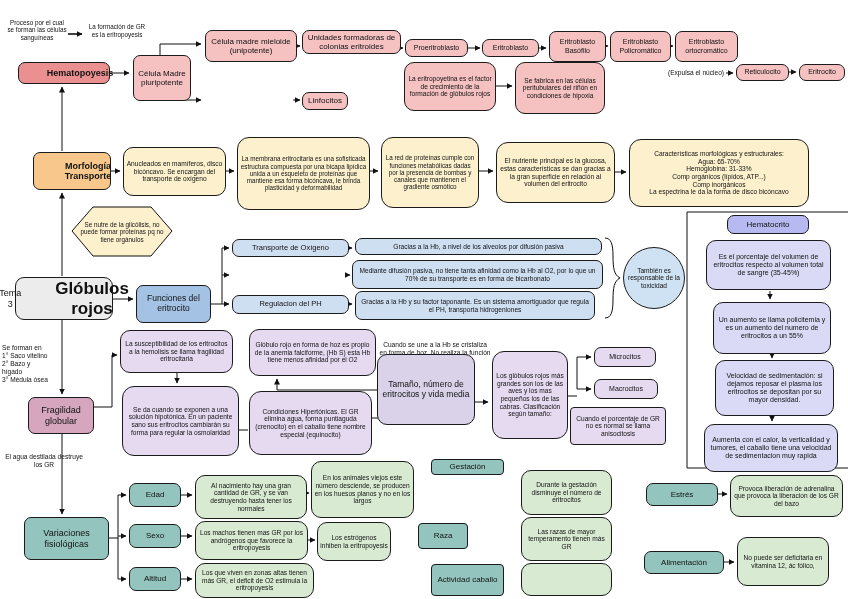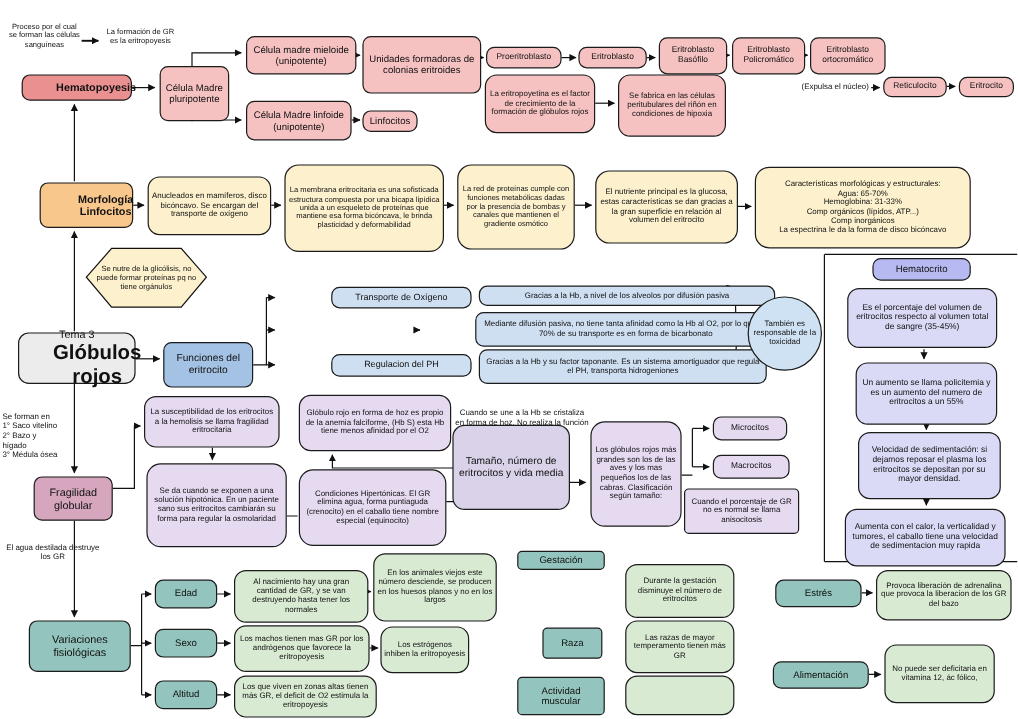--- a/index.html
+++ b/index.html
@@ -11,21 +11,21 @@
         font-size:7px;line-height:1.15;padding:1px 2px;}
   .txt{position:absolute;box-sizing:border-box;display:flex;align-items:center;justify-content:center;
        text-align:center;font-size:6.6px;line-height:1.2;}
   .pre{white-space:pre-line;}
   .left{text-align:left;justify-content:flex-start;}
   .fs6{font-size:6.3px;} .fs65{font-size:6.6px;} .fs7{font-size:7px;} .fs8{font-size:8px;}
   .fs85{font-size:8.5px;} .fs9{font-size:9px;} .b{font-weight:bold;padding-left:34px;}
   .pink{background:#f5c1c1;} .salmon{background:#ea9090;}
   .cream{background:#fcf0cd;} .orange{background:#f7c78c;}
   .gray{background:#ececec;} .blue{background:#a4c2e4;}
-  .lblue{background:#cfdff2;margin-left:44px;}
+  .lblue{background:#cfdff2;}
   .circle{background:#cfe2f3;border-radius:50%;}
   .peri{background:#b7baf0;text-align:center;} .lav{background:#dadaf6;}
   .mauve{background:#d5a6bd;} .lpurp{background:#e6daf1;} .purp{background:#d9d2e9;}
   .teal{background:#93c4bd;} .green{background:#d9ead3;}
 </style>
 </head>
 <body>
 
 <div id="canvas">
 
@@ -93,48 +93,47 @@
       <path d="M724,562 H734" marker-end="url(#ah)"></path>
       <polygon fill="#fcf0cd" points="72,231 93,207 151,207 172,231 151,256 93,256"></polygon>
     </g>
   </svg>
 
   <div class="txt fs6" style="left:6px;top:6px;width:62px;height:48px">Proceso por el cual se forman las células sanguíneas</div>
   <div class="txt fs6" style="left:86px;top:10px;width:62px;height:42px">La formación de GR es la eritropoyesis</div>
   <div class="node salmon fs9 b" style="left:18px;top:62px;width:92px;height:22px">Hematopoyesis</div>
   <div class="node pink fs8" style="left:133px;top:55px;width:58px;height:46px">Célula Madre pluripotente</div>
   <div class="node pink fs8" style="left:205px;top:30px;width:92px;height:32px">Célula madre mieloide (unipotente)</div>
-  <div class="node pink fs8" style="left:205px;top:84px;width:88px;height:33px">Célula Madre linfoide (unipotente)</div>
-  <div class="node pink fs8" style="left:302px;top:30px;width:99px;height:48px">Unidades formadoras de colonias eritroides</div>
+  <div class="node pink fs8" style="left:302px;top:30px;width:99px;height:24px">Unidades formadoras de colonias eritroides</div>
   <div class="node pink fs8" style="left:302px;top:92px;width:46px;height:18px">Linfocitos</div>
   <div class="node pink" style="left:405px;top:39px;width:63px;height:18px">Proeritroblasto</div>
   <div class="node pink" style="left:482px;top:39px;width:57px;height:18px">Eritroblasto</div>
   <div class="node pink" style="left:549px;top:31px;width:57px;height:31px">Eritroblasto Basófilo</div>
   <div class="node pink" style="left:610px;top:31px;width:61px;height:31px">Eritroblasto Policromático</div>
   <div class="node pink" style="left:675px;top:31px;width:63px;height:31px">Eritroblasto ortocromático</div>
   <div class="txt fs65" style="left:666px;top:61px;width:60px;height:24px">(Expulsa el núcleo)</div>
   <div class="node pink" style="left:736px;top:64px;width:53px;height:17px">Reticulocito</div>
   <div class="node pink" style="left:799px;top:64px;width:46px;height:17px">Eritrocito</div>
   <div class="node pink fs65" style="left:404px;top:62px;width:92px;height:49px;border-radius:10px">La eritropoyetina es el factor de crecimiento de la formación de glóbulos rojos</div>
   <div class="node pink fs65" style="left:515px;top:62px;width:90px;height:52px;border-radius:10px">Se fabrica en las células peritubulares del riñón en condiciones de hipoxia</div>
 
-  <div class="node orange fs9 b" style="left:33px;top:152px;width:78px;height:38px">Morfología Linfocitos</div>
+  <div class="node orange fs9 b" style="left:33px;top:152px;width:78px;height:38px">Morfología Transporte</div>
   <div class="node cream fs65" style="left:123px;top:147px;width:103px;height:49px;border-radius:10px">Anucleados en mamíferos, disco bicóncavo. Se encargan del transporte de oxígeno</div>
   <div class="node cream fs6" style="left:237px;top:137px;width:133px;height:73px;border-radius:12px">La membrana eritrocitaria es una sofisticada estructura compuesta por una bicapa lipídica unida a un esqueleto de proteínas que mantiene esa forma bicóncava, le brinda plasticidad y deformabilidad</div>
   <div class="node cream fs6" style="left:381px;top:137px;width:98px;height:71px;border-radius:12px">La red de proteínas cumple con funciones metabólicas dadas por la presencia de bombas y canales que mantienen el gradiente osmótico</div>
   <div class="node cream fs65" style="left:496px;top:142px;width:119px;height:61px;border-radius:12px">El nutriente principal es la glucosa, estas características se dan gracias a la gran superficie en relación al volumen del eritrocito</div>
   <div class="node cream fs65 pre" style="left:629px;top:139px;width:180px;height:68px;border-radius:12px">Características morfológicas y estructurales:
 Agua: 65-70%
 Hemoglobina: 31-33%
 Comp orgánicos (lípidos, ATP...)
 Comp inorgánicos
 La espectrina le da la forma de disco bicóncavo</div>
   <div class="txt fs6" style="left:78px;top:209px;width:88px;height:46px">Se nutre de la glicólisis, no puede formar proteínas pq no tiene orgánulos</div>
 
-  <div class="node gray" style="left:15px;top:277px;width:98px;height:43px;flex-direction:column;border-radius:9px">
+  <div class="node gray" style="left:15px;top:277px;width:98px;height:43px;flex-direction:row;border-radius:9px">
     <span class="fs9">Tema 3</span>
     <span class="b" style="font-size:17px">Glóbulos rojos</span>
   </div>
   <div class="node blue fs85" style="left:136px;top:285px;width:75px;height:38px">Funciones del eritrocito</div>
   <div class="node lblue fs75" style="left:232px;top:239px;width:117px;height:18px;font-size:7.5px">Transporte de Oxígeno</div>
   <div class="node lblue" style="left:232px;top:295px;width:117px;height:19px;font-size:7.5px">Regulacion del PH</div>
   <div class="node lblue fs65" style="left:355px;top:238px;width:247px;height:17px">Gracias a la Hb, a nivel de los alveolos por difusión pasiva</div>
   <div class="node lblue fs65" style="left:352px;top:260px;width:251px;height:29px">Mediante difusión pasiva, no tiene tanta afinidad como la Hb al O2, por lo que un 70% de su transporte es en forma de bicarbonato</div>
   <div class="node lblue fs65" style="left:355px;top:291px;width:240px;height:29px">Gracias a la Hb y su factor taponante. Es un sistema amortiguador que regula el PH, transporta hidrogeniones</div>
   <div class="node circle fs65" style="left:623px;top:247px;width:62px;height:62px">También es responsable de la toxicidad</div>
@@ -168,22 +167,22 @@
   <div class="node teal fs8" style="left:129px;top:483px;width:52px;height:24px">Edad</div>
   <div class="node teal fs8" style="left:129px;top:524px;width:52px;height:24px">Sexo</div>
   <div class="node teal fs8" style="left:129px;top:567px;width:52px;height:24px">Altitud</div>
   <div class="node green fs65" style="left:195px;top:475px;width:112px;height:44px;border-radius:10px">Al nacimiento hay una gran cantidad de GR, y se van destruyendo hasta tener los normales</div>
   <div class="node green fs65" style="left:311px;top:461px;width:103px;height:57px;border-radius:10px">En los animales viejos este número desciende, se producen en los huesos planos y no en los largos</div>
   <div class="node green fs65" style="left:195px;top:521px;width:113px;height:39px;border-radius:10px">Los machos tienen mas GR por los andrógenos que favorece la eritropoyesis</div>
   <div class="node green fs65" style="left:317px;top:522px;width:74px;height:39px;border-radius:10px">Los estrógenos inhiben la eritropoyesis</div>
   <div class="node green fs65" style="left:195px;top:563px;width:119px;height:35px;border-radius:10px">Los que viven en zonas altas tienen más GR, el deficit de O2 estimula la eritropoyesis</div>
   <div class="node teal fs8" style="left:431px;top:459px;width:73px;height:16px;border-radius:4px">Gestación</div>
   <div class="node green fs65" style="left:521px;top:470px;width:91px;height:45px;border-radius:10px">Durante la gestación disminuye el número de eritrocitos</div>
-  <div class="node teal fs8" style="left:452px;top:523px;width:50px;height:26px;border-radius:4px">Raza</div>
+  <div class="node teal fs8" style="left:418px;top:523px;width:50px;height:26px;border-radius:4px">Raza</div>
   <div class="node green fs65" style="left:521px;top:517px;width:91px;height:44px;border-radius:10px">Las razas de mayor temperamento tienen más GR</div>
-  <div class="node teal fs8" style="left:431px;top:564px;width:73px;height:32px;border-radius:4px">Actividad muscular</div>
+  <div class="node teal fs8" style="left:431px;top:564px;width:73px;height:32px;border-radius:4px">Actividad caballo</div>
   <div class="node green fs65" style="left:521px;top:563px;width:91px;height:33px;border-radius:10px"></div>
   <div class="node teal fs8" style="left:646px;top:483px;width:72px;height:23px">Estrés</div>
   <div class="node green fs65" style="left:730px;top:475px;width:113px;height:42px;border-radius:10px">Provoca liberación de adrenalina que provoca la liberacion de los GR del bazo</div>
   <div class="node teal fs8" style="left:644px;top:551px;width:80px;height:23px">Alimentación</div>
   <div class="node green fs65" style="left:737px;top:537px;width:92px;height:49px;border-radius:10px">No puede ser deficitaria en vitamina 12, ác fólico,</div>
 
 </div>
 
 </body></html>

